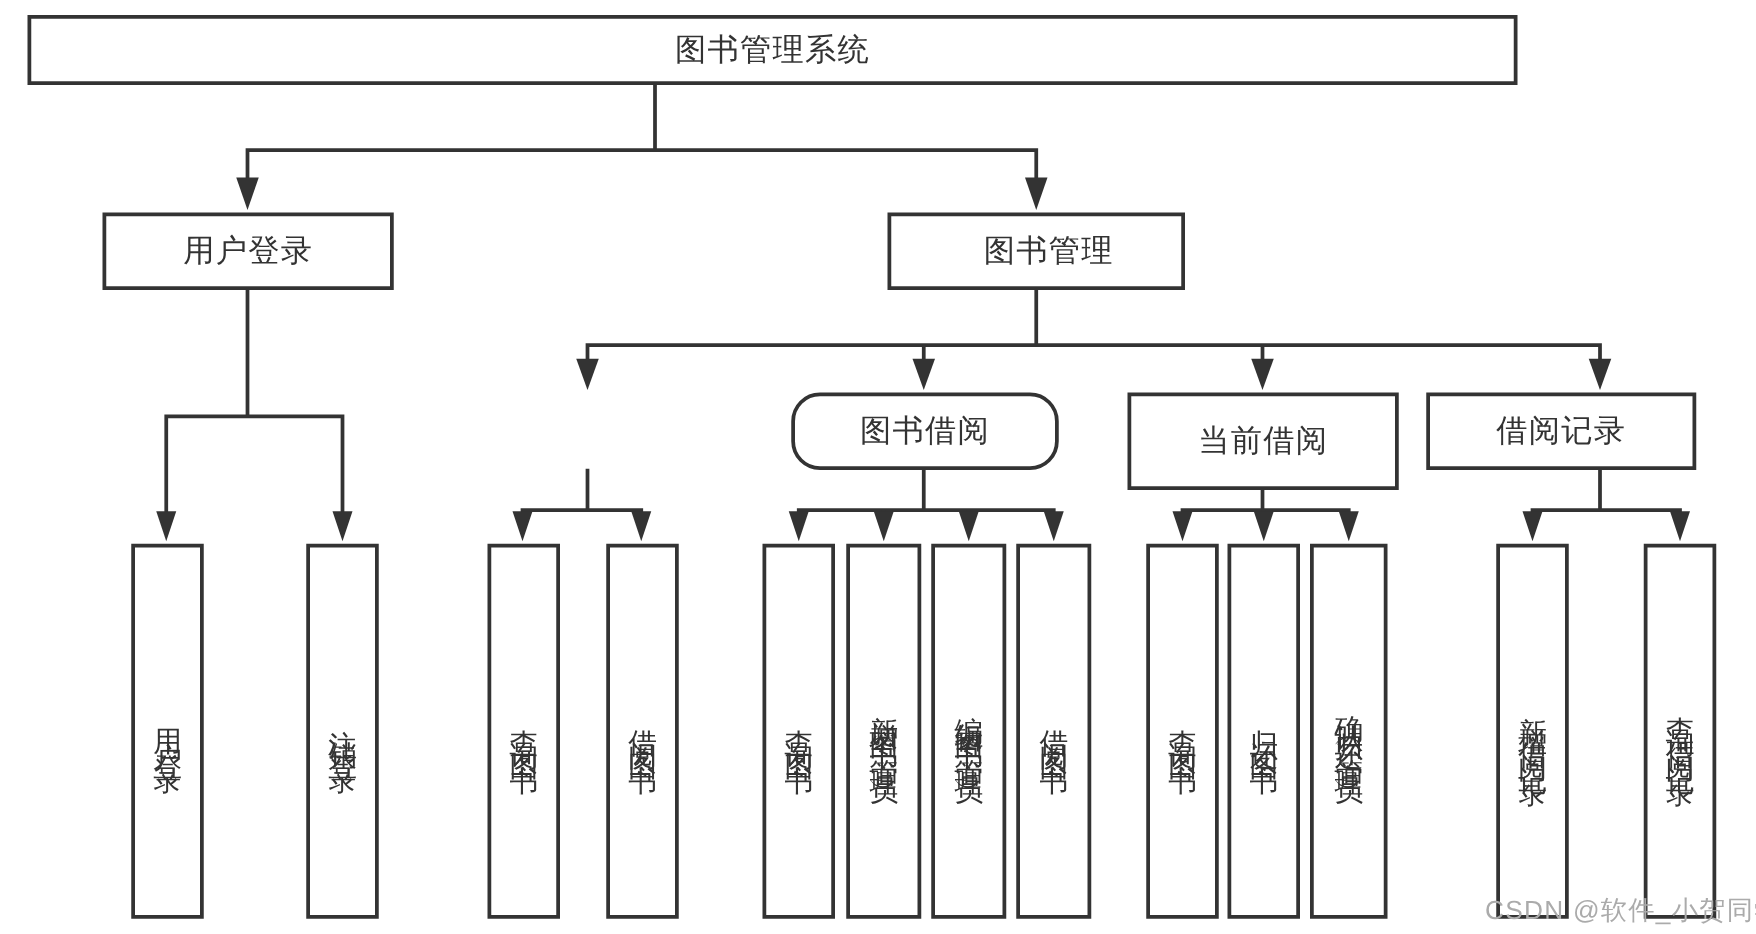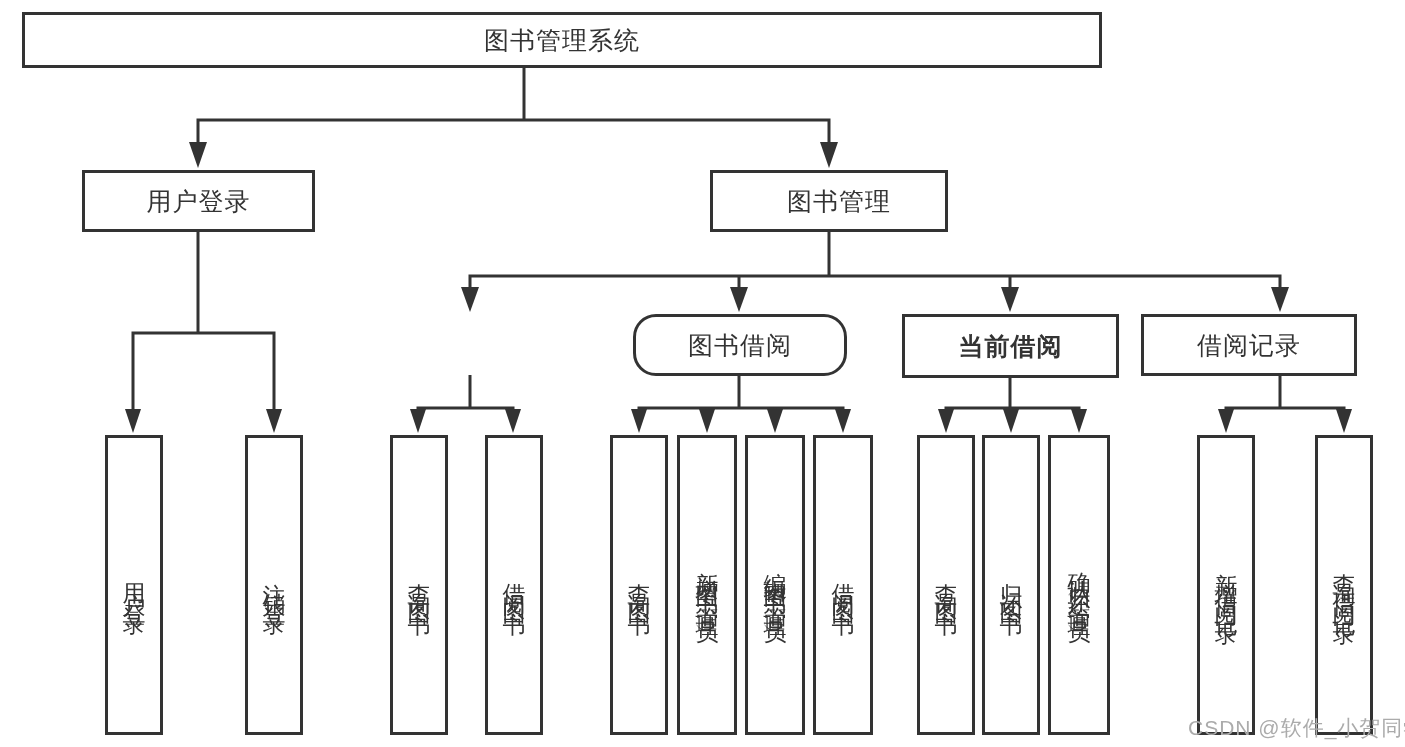--- a/index.html
+++ b/index.html
@@ -126,27 +126,27 @@
       <polygon points="775,433 767,409 783,409"></polygon>
       <polygon points="843,433 835,409 851,409"></polygon>
       <polygon points="946,433 938,409 954,409"></polygon>
       <polygon points="1011,433 1003,409 1019,409"></polygon>
       <polygon points="1079,433 1071,409 1087,409"></polygon>
       <polygon points="1226,433 1218,409 1234,409"></polygon>
       <polygon points="1344,433 1336,409 1352,409"></polygon>
     </g>
   </svg>
 
-  <div class="box hbox" style="left:22px; top:12px; width:1080px; height:56px;">图书管理系统</div>
+  <div class="box hbox" style="left:22px; top:12px; width:1192px; height:56px;">图书管理系统</div>
 
   <div class="box hbox" style="left:82px; top:170px; width:233px; height:62px;">用户登录</div>
   <div class="box hbox" style="left:710px; top:170px; width:238px; height:62px;padding-left:20px;">图书管理</div>
 
   <div class="box hbox" style="left:633px; top:314px; width:214px; height:62px;border-radius:23px;">图书借阅</div>
-  <div class="box hbox" style="left:902px; top:314px; width:217px; height:64px;font-weight:bold;">当前借阅</div>
+  <div class="box hbox" style="left:902px; top:314px; width:217px; height:78px;">当前借阅</div>
   <div class="box hbox" style="left:1141px; top:314px; width:216px; height:62px;">借阅记录</div>
 
   <div class="box vbox" style="left:105px; top:435px; width:58px; height:300px;">用户登录</div>
   <div class="box vbox" style="left:245px; top:435px; width:58px; height:300px;">注销登录</div>
 
   <div class="box vbox" style="left:390px; top:435px; width:58px; height:300px;">查询图书</div>
   <div class="box vbox" style="left:485px; top:435px; width:58px; height:300px;">借阅图书</div>
 
   <div class="box vbox" style="left:610px; top:435px; width:58px; height:300px;">查询图书</div>
   <div class="box vbox vlong" style="left:677px; top:435px; width:60px; height:300px;">新增图书（管理员）</div>

